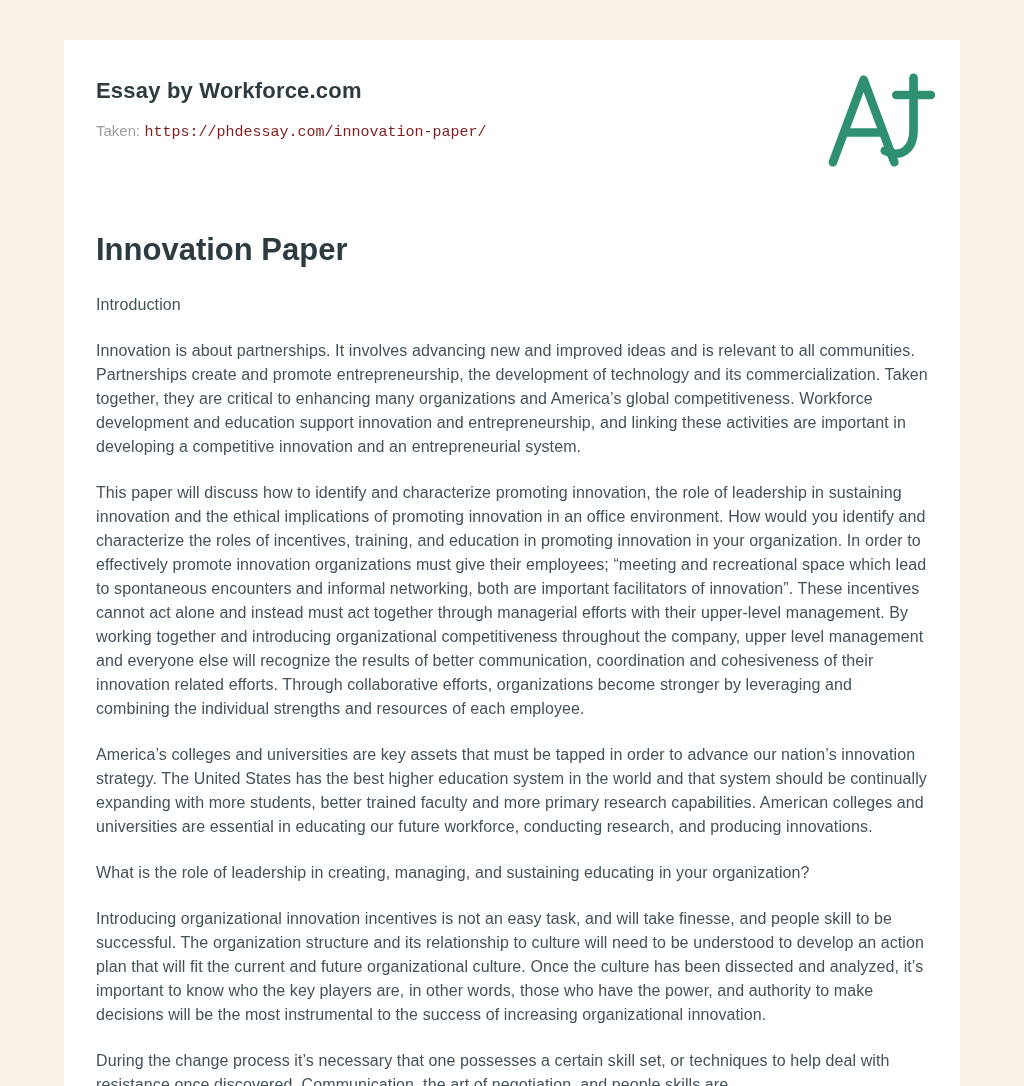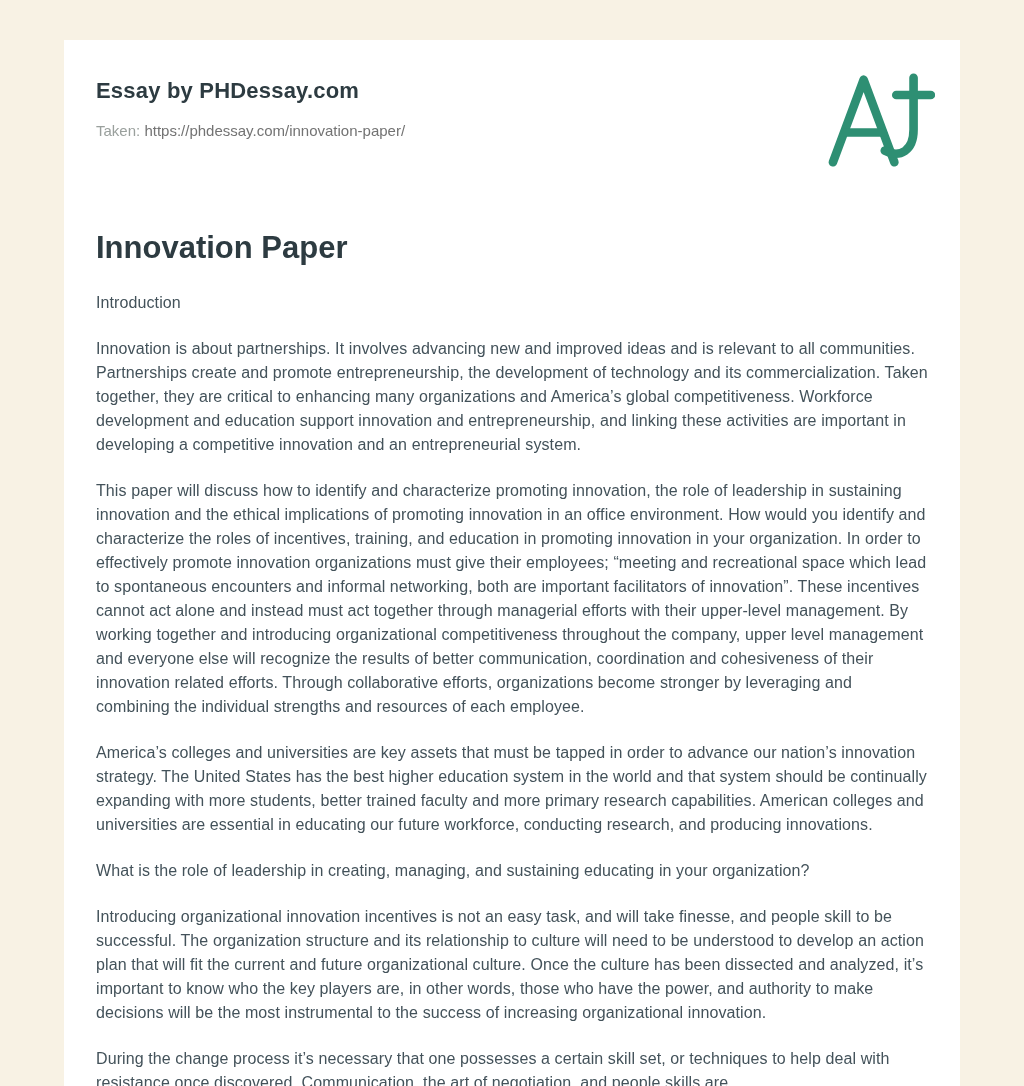--- a/index.html
+++ b/index.html
@@ -27,23 +27,24 @@
     font-weight: 700;
     color: #2d3b41;
     letter-spacing: 0.2px;
     margin: 0 0 18px 0;
   }
   .source-row {
     font-size: 15px;
     color: #9aa09d;
   }
   .source-link {
-    color: #737373;
+    color: #7f1d1d;
     text-decoration: none;
     cursor: pointer;
+    font-family: Liberation Mono, monospace;
   }
   .logo {
     position: absolute;
     top: 32px;
     right: 25px;
     width: 112px;
     height: 96px;
   }
   .title {
     font-size: 31px;
@@ -61,21 +62,21 @@
     letter-spacing: 0.1px;
     color: #43525a;
     margin: 16px 0 22px 0;
   }
 </style>
 </head>
 <body>
 
 <div class="card">
 
-  <div class="byline">Essay by PHDessay.com</div>
+  <div class="byline">Essay by Workforce.com</div>
 
   <div class="source-row">
     <span>Taken:</span>
     <a class="source-link" href="#">https://phdessay.com/innovation-paper/</a>
   </div>
 
   <svg class="logo" viewBox="0 0 112 100" fill="none" xmlns="http://www.w3.org/2000/svg">
     <path d="M 8 94 L 40 8 L 72 94" stroke="#2e8f73" stroke-width="9" stroke-linecap="round" stroke-linejoin="round" fill="none"></path>
     <path d="M 21 63 L 60 63" stroke="#2e8f73" stroke-width="9" stroke-linecap="round" fill="none"></path>
     <path d="M 92 6 L 92 60 C 92 82 78 90 62 82" stroke="#2e8f73" stroke-width="9" stroke-linecap="round" fill="none"></path>

